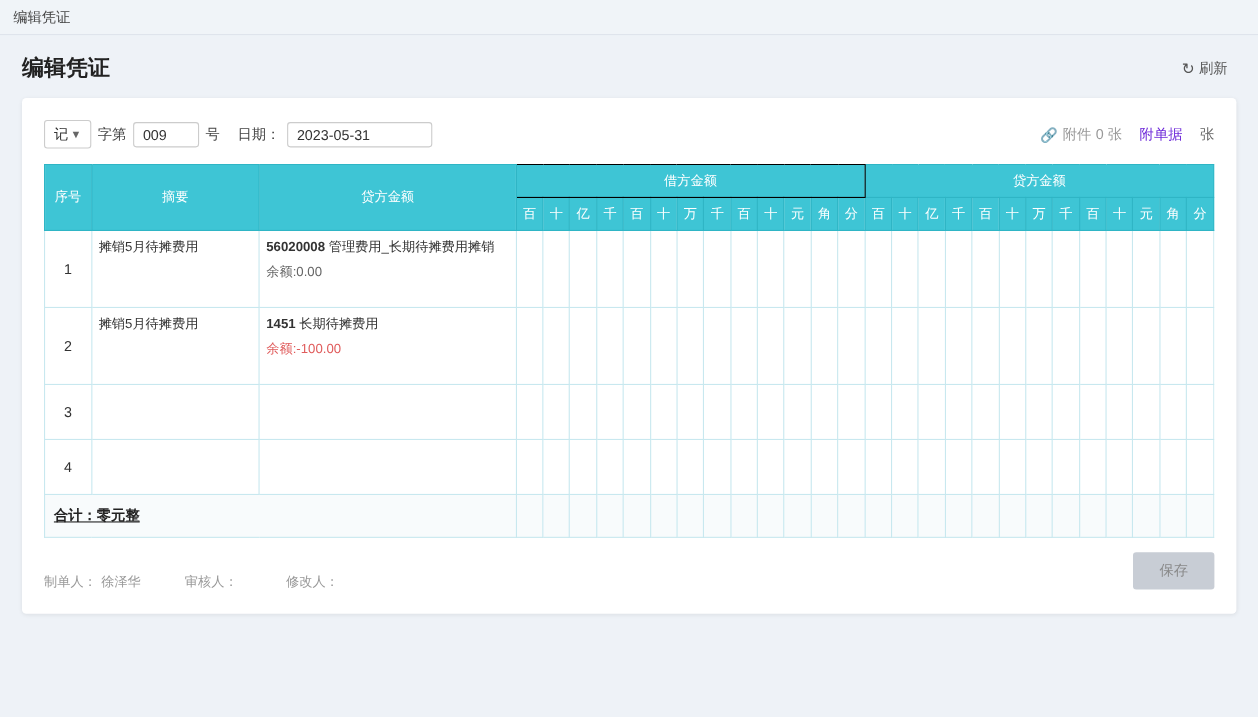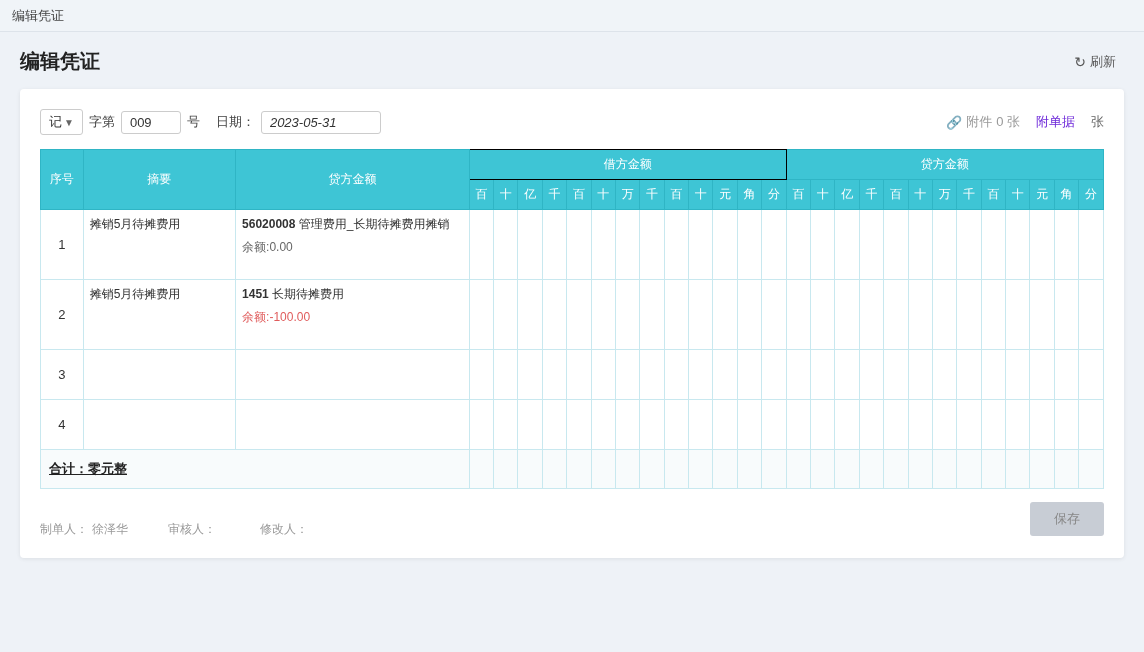--- a/index.html
+++ b/index.html
@@ -93,21 +93,21 @@
     }
     .input-field {
       border: 1px solid #ccc;
       border-radius: 3px;
       padding: 3px 8px;
       font-size: 13px;
       color: #333;
       background: #fff;
     }
     .input-narrow { width: 60px; }
-    .input-date { width: 120px; font-style: italic; }
+    .input-date { width: 132px; }
     .spacer { flex: 1; }
     .attachment-area {
       display: flex;
       align-items: center;
       gap: 16px;
     }
     .attachment-link {
       display: flex;
       align-items: center;
       gap: 4px;

